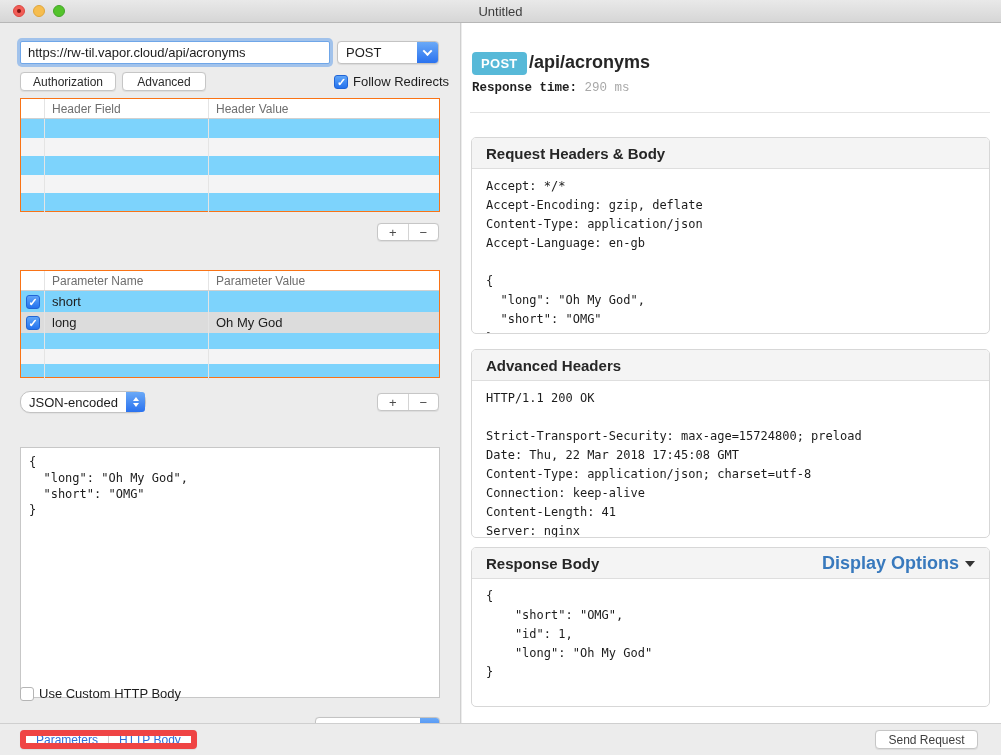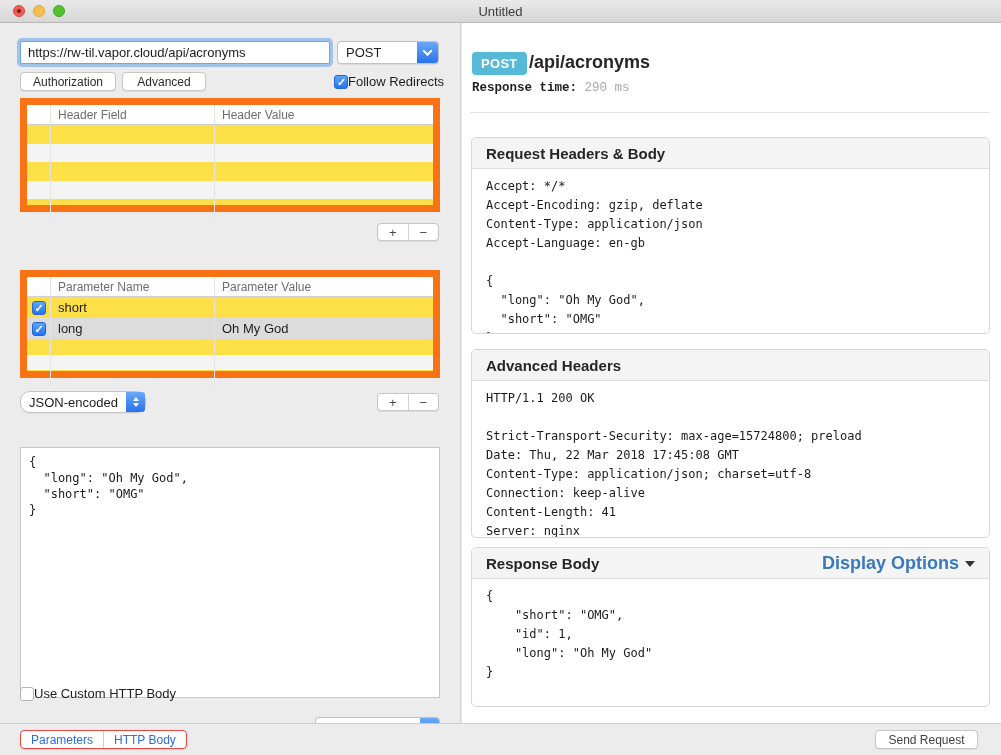--- a/index.html
+++ b/index.html
@@ -42,26 +42,26 @@
   .push-btn { position:absolute; height:19px; background:#fff; border:1px solid #c6c6c6; border-radius:4px;
     font-size:12px; color:#2b2b2b; display:flex; align-items:center; justify-content:center;
     box-shadow:0 .5px 1px rgba(0,0,0,.07); }
   .auth-btn { left:20px; top:49px; width:96px; }
   .adv-btn { left:122px; top:49px; width:84px; }
 
   .checkbox { width:14px; height:14px; border-radius:3px; flex:0 0 14px; position:relative; }
   .checkbox.on { background:linear-gradient(#5fa5f8,#2472ee); border:1px solid #2165d6; }
   .checkbox.on::after { content:"✓"; position:absolute; left:2px; top:0px; color:#fff; font-size:11px; font-weight:bold; }
   .checkbox.off { background:#fff; border:1px solid #b5b5b5; }
-  .cb-row { position:absolute; display:flex; align-items:center; font-size:13px; color:#1d1d1d; }
+  .cb-row { position:absolute; display:flex; align-items:center; gap:5px; font-size:13px; color:#1d1d1d; }
   .follow-row { left:334px; top:51px; }
   .custom-body-row { left:20px; top:663px; }
 
   
-  .mtable { position:absolute; left:20px; width:420px; background:#fde047; border:7px solid #f97316; }
+  .mtable { position:absolute; left:20px; width:420px; background:#7dd3fc; border:1px solid #f97316; }
   .headers-table { top:75px; height:114px; }
   .params-table { top:247px; height:108px; }
   .t-head { display:flex; height:20px; border-bottom:1px solid #d0d0d0; background:#fff; }
   .t-head .cell { font-size:12px; color:#6e6e6e; }
   .cell { padding:0 7px; display:flex; align-items:center; border-right:1px solid #e4e4e4; overflow:hidden; white-space:nowrap; }
   .col-cb { flex:0 0 24px; justify-content:center; padding:0 3px; }
   .col-a { flex:0 0 164px; }
   .col-b { flex:1; border-right:none; }
   .t-row { display:flex; font-size:13px; color:#1d1d1d; }
   .headers-table .t-row { height:18.6px; }
@@ -81,21 +81,21 @@
   .enc-popup { left:20px; top:368px; width:126px; height:22px;border-radius:10px; }
   .enc-popup .cap, .charset-popup .cap { width:19px; border-radius:0 3px 3px 0; }
   .charset-popup { left:315px; top:694px; width:125px; height:22px;text-decoration:underline; }
 
   .body-editor { position:absolute; left:20px; top:424px; width:420px; height:251px; background:#fff;
     border:1px solid #c7c7c7; padding:6px 8px; font-family:"DejaVu Sans Mono",monospace;
     font-size:12px; line-height:16px; color:#1c1c1c; white-space:pre; overflow:hidden; }
 
   
   .seg-tabs { position:absolute; left:20px; top:6px; height:19px; display:flex; background:#fff;
-    border:1px solid #ef4444; border-radius:4px; overflow:hidden; box-shadow:0 .5px 1px rgba(0,0,0,.07); }
+    border:6px solid #ef4444; border-radius:4px; overflow:hidden; box-shadow:0 .5px 1px rgba(0,0,0,.07); }
   .seg-tab { padding:0 10px; display:flex; align-items:center; font-size:12px; color:#2c6fdb; }
   .seg-tab + .seg-tab { border-left:1px solid #cfcfcf; }
   .send-btn { left:875px; top:6px; width:103px; }
   .bottom-bar .push-btn { color:#3f3f3f; }
 
   
   .method-badge { position:absolute; left:10px; top:29px; height:23px; padding:0 9px; background:#57b9d8;
     border-radius:4px; color:#fff; font-weight:bold; font-size:13px; display:flex; align-items:center; letter-spacing:.3px; }
   .req-path { position:absolute; left:67px; top:29px; font-size:18px; font-weight:bold; color:#262626; }
   .resp-time { position:absolute; left:10px; top:58px; font-family:Liberation Mono, monospace; font-size:12.5px;text-align:center; }

